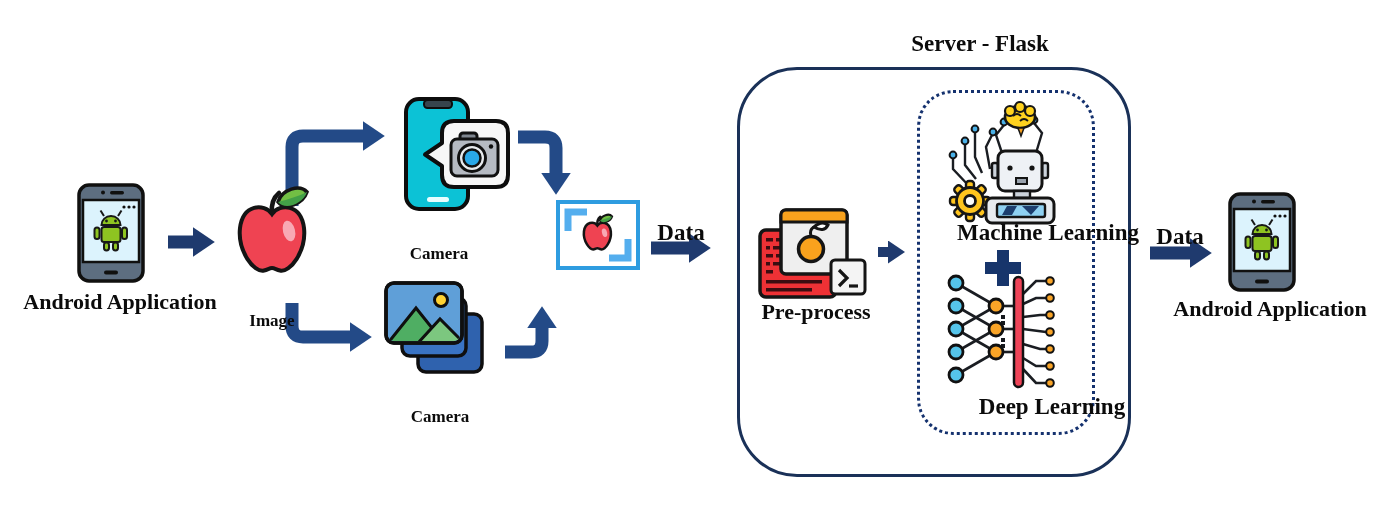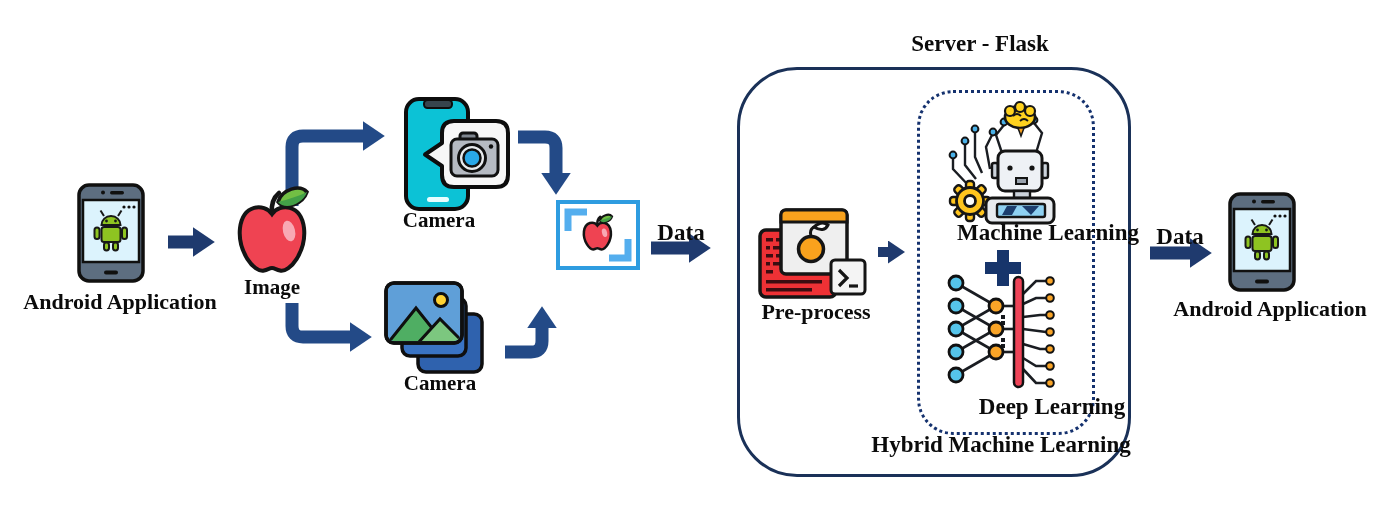--- a/index.html
+++ b/index.html
@@ -2,21 +2,21 @@
 <html><head>
 <meta charset="utf-8">
 <style>
   html,body{margin:0;padding:0;background:#ffffff;}
   #canvas{position:relative;width:1390px;height:508px;background:#ffffff;overflow:hidden;
           font-family:"Liberation Serif",serif;}
   .abs{position:absolute;}
   .label{position:absolute;transform:translateX(-50%);font-weight:bold;color:#0b0b0b;
          white-space:nowrap;font-family:"Liberation Serif",serif;line-height:1.1;}
   .lbl-lg{font-size:22px;}
-  .lbl-md{font-size:21px;}
+  .lbl-md{font-size:17px;margin-top:36px;}
   .lbl-sm{font-size:23px;}
   #server-box{position:absolute;left:737px;top:67px;width:388px;height:404px;
               border:3.5px solid #1a3158;border-radius:60px;background:transparent;}
   #hybrid-box{position:absolute;left:917px;top:90px;width:172px;height:339px;
               border:3px dotted #14316e;border-radius:36px;}
   #apple-image-frame{position:absolute;left:556px;top:200px;width:84px;height:70px;
               border:4px solid #2e9ce0;background:#fff;box-sizing:border-box;}
   svg{display:block;}
 </style>
 </head>
@@ -275,21 +275,20 @@
           <circle cx="106" cy="43" r="3.8"></circle>
         <circle cx="106" cy="60" r="3.8"></circle>
           <circle cx="106" cy="77" r="3.8"></circle>
           <circle cx="106" cy="94" r="3.8"></circle>
         <circle cx="106" cy="111" r="3.8"></circle>
       </g>
     </svg>
   </div>
   <div class="label lbl-sm" style="left:1052px;top:394px">Deep Learning</div>
 
-  <div class="label lbl-sm" style="left:1001px;top:432px">Hybrid Machine Learning</div>
 
   <div class="label lbl-sm" style="left:1180px;top:224px">Data</div>
 
   <div class="abs" style="left:1228px;top:190px">
     <svg width="68" height="104" viewBox="0 0 68 100">
       <rect x="2" y="2" width="64" height="96" rx="10" fill="#5d6e80" stroke="#10100f" stroke-width="3.5"></rect>
       <rect x="6" y="17" width="56" height="62" fill="#dcf3fd" stroke="#10100f" stroke-width="2.5"></rect>
       <circle cx="26" cy="9.5" r="2" fill="#10100f"></circle>
       <rect x="33" y="8" width="14" height="3.4" rx="1.7" fill="#10100f"></rect>
       <rect x="27" y="87.5" width="14" height="4" rx="2" fill="#10100f"></rect>

